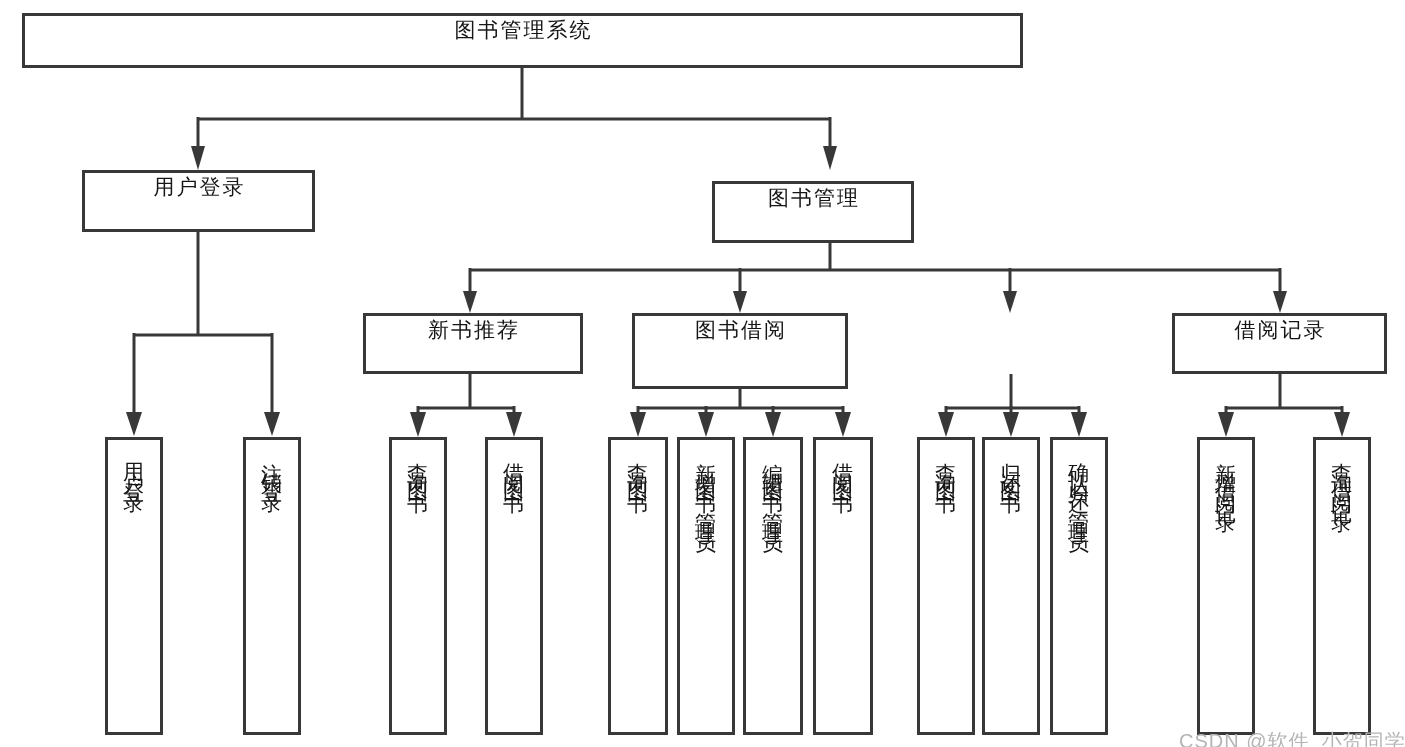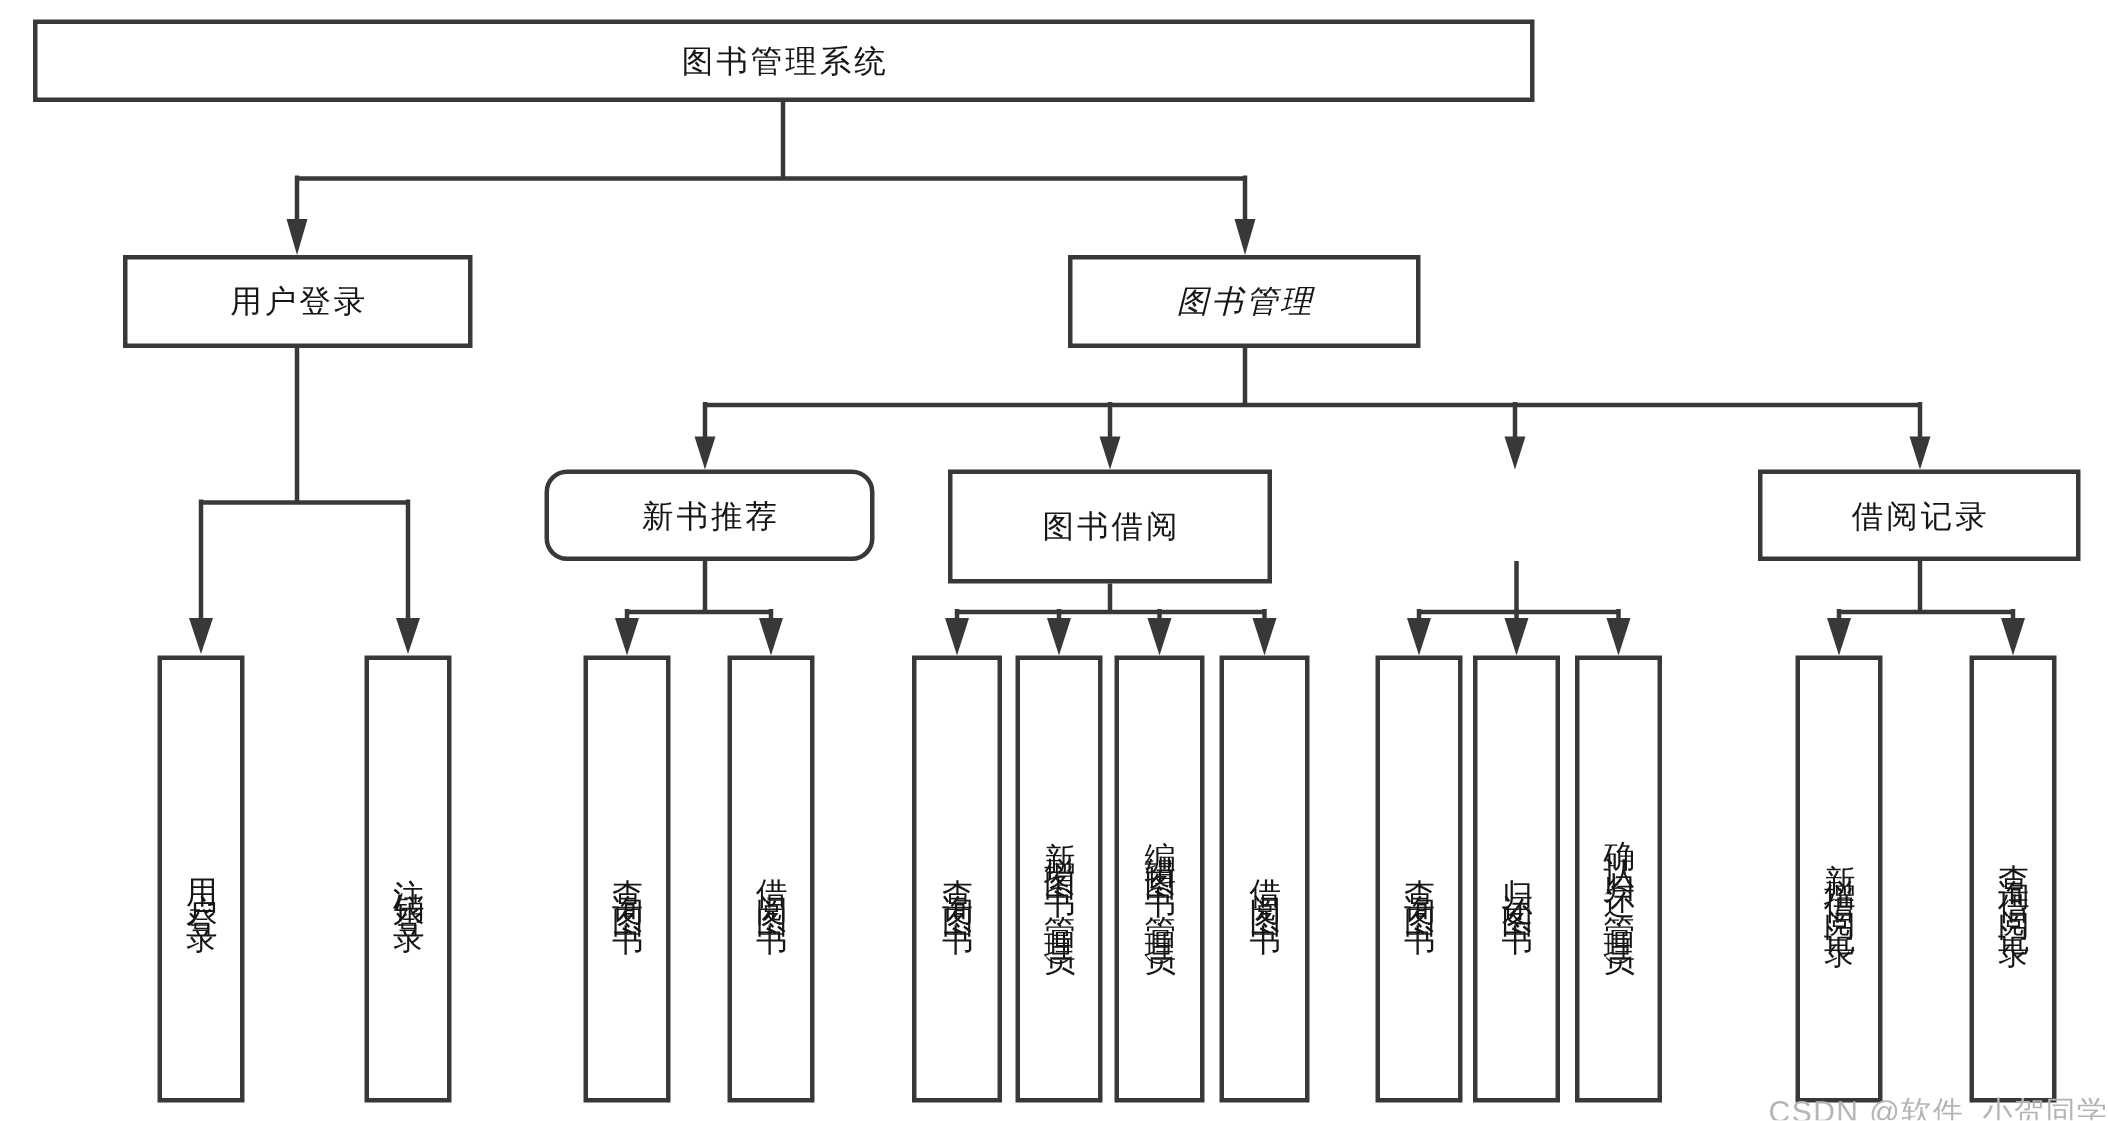--- a/index.html
+++ b/index.html
@@ -17,21 +17,21 @@
     font-family:"Liberation Sans","DejaVu Sans",sans-serif;
   }
   .wires{position:absolute;left:0;top:0;}
   .wires line{stroke:var(--line);stroke-width:3;}
   .wires polygon{fill:var(--line);stroke:none;}
   .node{
     position:absolute;
     box-sizing:border-box;
     background:var(--box-bg);
     border:3px solid var(--line);
-    display:flex;align-items:center;justify-content:center;
+    display:flex;justify-content:center;
     color:var(--text);
   }
   .node.h span{
     font-size:21px;
     letter-spacing:2px;
     padding-left:2px; 
     white-space:nowrap;
   }
   .node.v{top:437px;width:58px;height:298px;}
   .node.v span{
@@ -134,25 +134,25 @@
     </g>
   </svg>
 
   <div class="node h" style="left:22px;top:13px;width:1001px;height:55px;">
     <span>图书管理系统</span>
   </div>
 
   <div class="node h" style="left:82px;top:170px;width:233px;height:62px;">
     <span>用户登录</span>
   </div>
-  <div class="node h" style="left:712px;top:170px;width:235px;height:62px;font-style:italic;">
+  <div class="node h" style="left:712px;top:181px;width:202px;height:62px;">
     <span>图书管理</span>
   </div>
 
-  <div class="node h" style="left:363px;top:313px;width:220px;height:61px;border-radius:15px;">
+  <div class="node h" style="left:363px;top:313px;width:220px;height:61px;">
     <span>新书推荐</span>
   </div>
   <div class="node h" style="left:632px;top:313px;width:216px;height:76px;">
     <span>图书借阅</span>
   </div>
   <div class="node h" style="left:1172px;top:313px;width:215px;height:61px;">
     <span>借阅记录</span>
   </div>
 
   <div class="node v" style="left:105px;">

